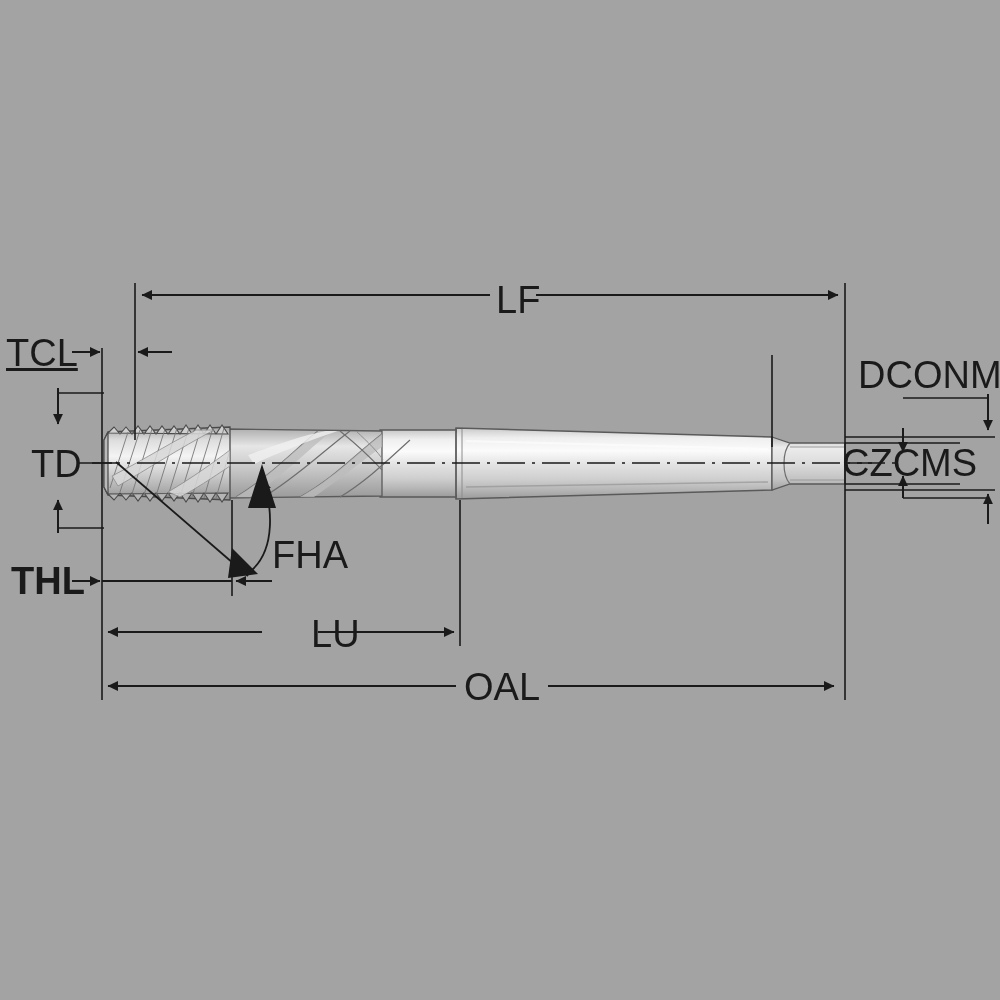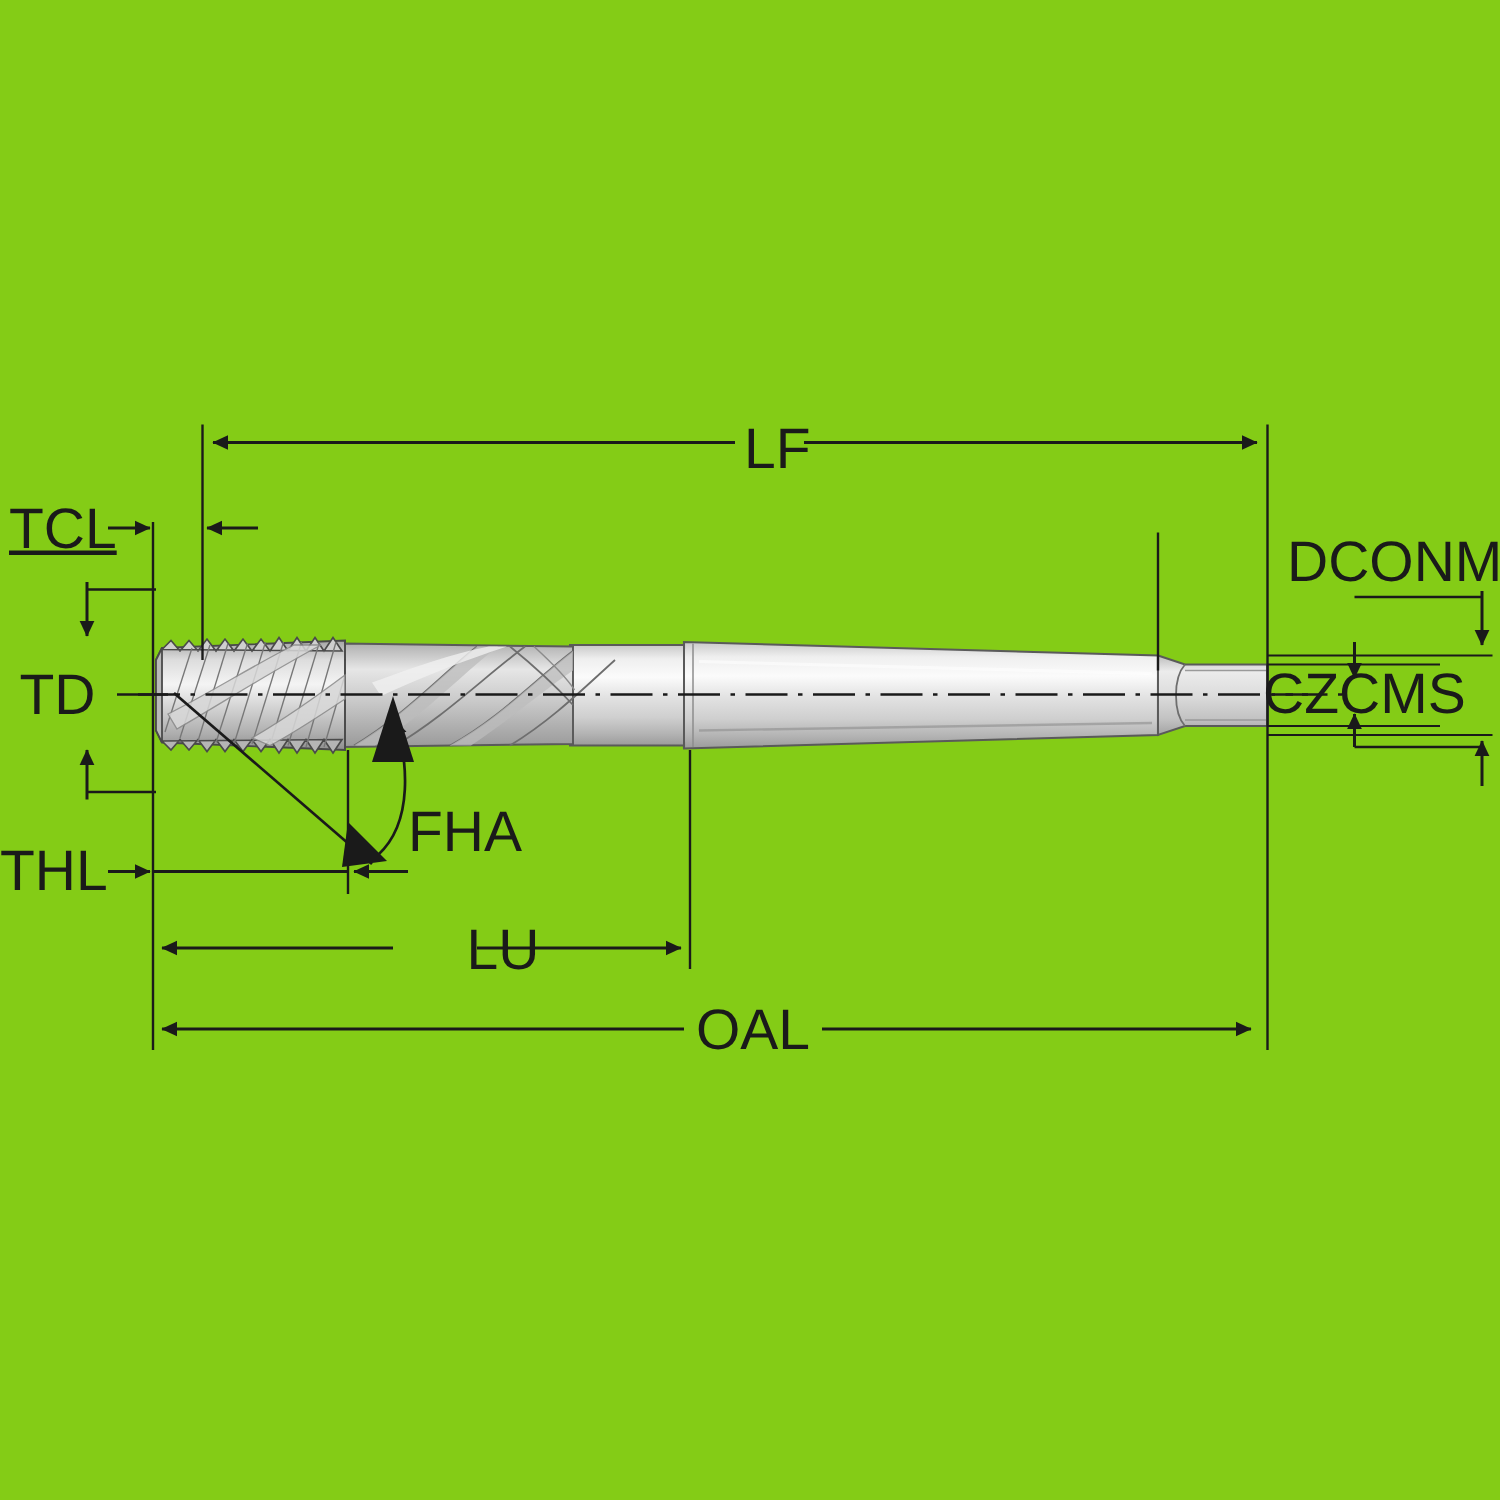--- a/index.html
+++ b/index.html
@@ -7,21 +7,21 @@
     padding: 0;
     background: #ffffff;
   }
   body {
     font-family: "Liberation Sans", sans-serif;
   }
   #canvas {
     position: relative;
     width: 1000px;
     height: 1000px;
-    background: #84cc16;
+    background: #a3a3a3;
     overflow: hidden;
   }
   #drawing-svg {
     position: absolute;
     left: 0;
     top: 0;
     width: 1000px;
     height: 1000px;
   }
   .dim-label {
@@ -230,23 +230,23 @@
 
       <path d="M 262 464 L 276 508 L 248 508 Z" fill="#1a1a1a"></path>
     </g>
 
   </svg>
 
   <div class="dim-label" style="left:496px; top:281px;">LF</div>
 
   <div class="dim-label" style="left:6px; top:334px;text-decoration:underline;">TCL</div>
 
-  <div class="dim-label" style="left:13px; top:445px;">TD</div>
-
-  <div class="dim-label" style="left:0px; top:562px;">THL</div>
+  <div class="dim-label" style="left:31px; top:445px;">TD</div>
+
+  <div class="dim-label" style="left:11px; top:562px;font-weight:bold;">THL</div>
 
   <div class="dim-label" style="left:272px; top:536px;">FHA</div>
 
   <div class="dim-label" style="left:268px; top:615px;margin-left:43px;">LU</div>
 
   <div class="dim-label" style="left:464px; top:668px;">OAL</div>
 
   <div class="dim-label" style="left:858px; top:356px;">DCONMS</div>
 
   <div class="dim-label" style="left:842px; top:444px;">CZCMS</div>

